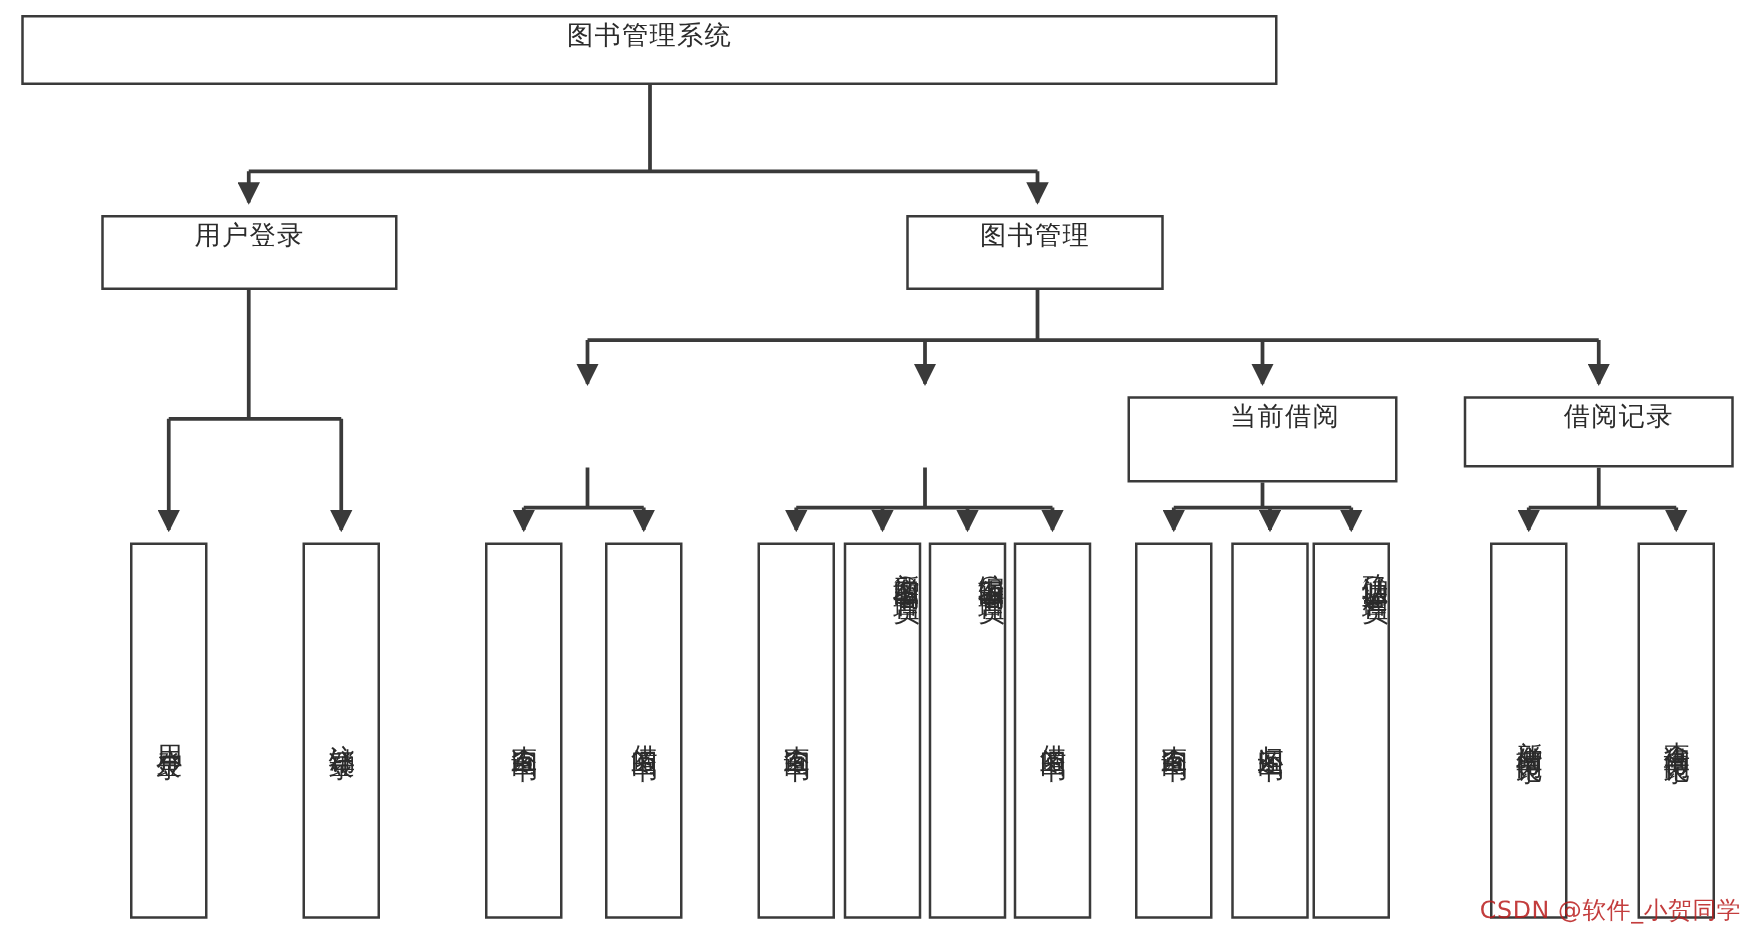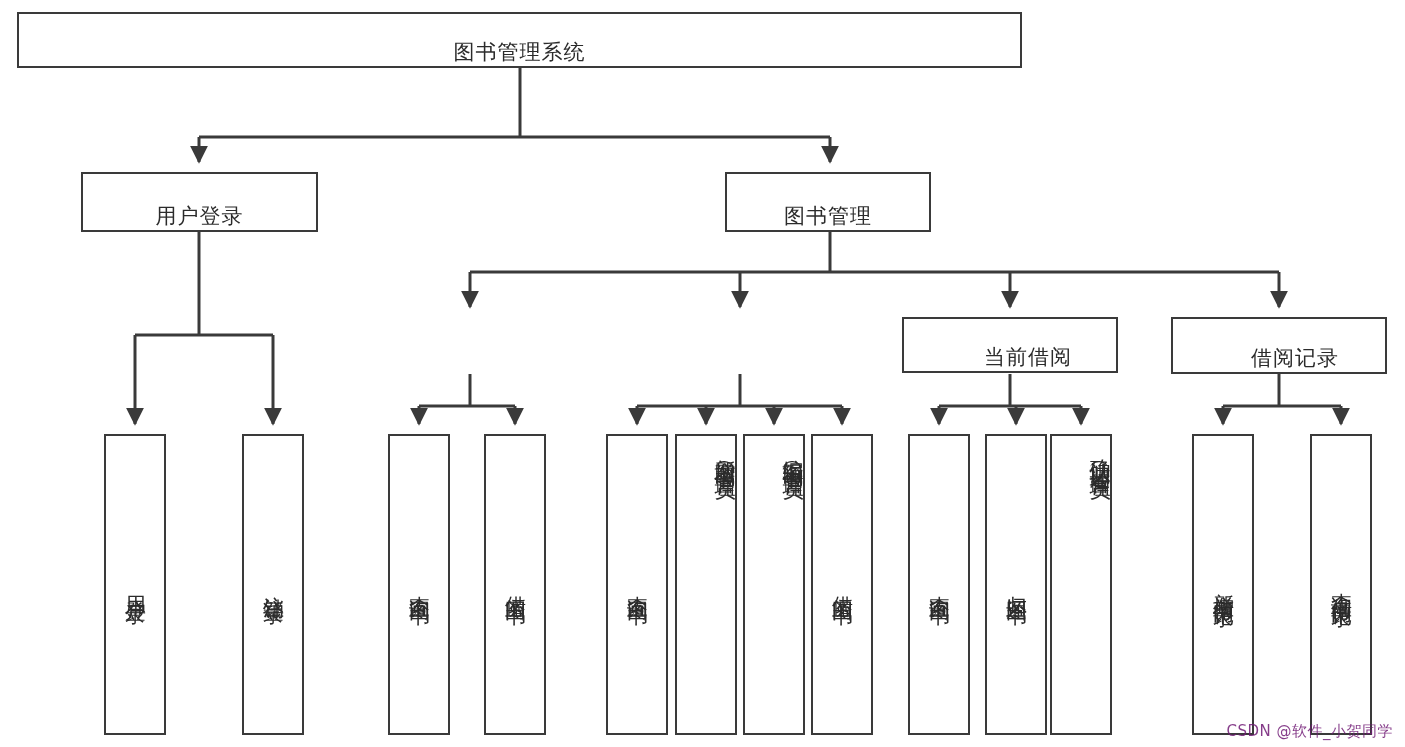--- a/index.html
+++ b/index.html
@@ -24,21 +24,21 @@
     width: 1405px;
     height: 747px;
     pointer-events: none;
   }
   .node {
     position: absolute;
     box-sizing: border-box;
     border: 2px solid #3a3a3a;
     background: #ffffff;
     display: flex;
-    align-items: flex-end;
+    align-items: flex-start;
     justify-content: center;
     color: #2b2b2b;
   }
   .node.h {
     font-size: 21px;
     letter-spacing: 1px;
   }
   .node.v {
     writing-mode: vertical-rl;
     text-orientation: upright;
@@ -56,22 +56,22 @@
     white-space: nowrap;
   }
   .node.v.center {
     align-items: center;
     justify-content: center;
   }
   .watermark {
     position: absolute;
     right: 12px;
     bottom: 6px;
-    font-size: 15px;
-    color: #701a75;
+    font-size: 19px;
+    color: #b91c1c;
     opacity: 0.85;
     white-space: nowrap;
     letter-spacing: 0.5px;
   }
 </style>
 </head>
 <body>
 
 <div id="canvas">
 
@@ -129,21 +129,21 @@
     <span>图书管理系统</span>
   </div>
 
   <div class="node h" id="node-l2-0" style="left: 81px; top: 172px; width: 237px; height: 60px;">
     <span>用户登录</span>
   </div>
   <div class="node h" id="node-l2-1" style="left: 711px; top: 172px; width: 206px; height: 60px; margin-left: 14px;">
     <span>图书管理</span>
   </div>
 
-  <div class="node h" id="node-l3-2" style="left: 902px; top: 317px; width: 216px; height: 56px; padding-left: 36px;">
+  <div class="node h" id="node-l3-2" style="left: 902px; top: 317px; width: 216px; height: 69px; padding-left: 36px;">
     <span>当前借阅</span>
   </div>
   <div class="node h" id="node-l3-3" style="left: 1171px; top: 317px; width: 216px; height: 57px; padding-left: 32px;">
     <span>借阅记录</span>
   </div>
 
   <div class="node v center" id="node-leaf-0" style="left: 104px; top: 434px; width: 62px; height: 301px;">
     <span class="vtext">用户登录</span>
   </div>
   <div class="node v center" id="node-leaf-1" style="left: 242px; top: 434px; width: 62px; height: 301px;">

